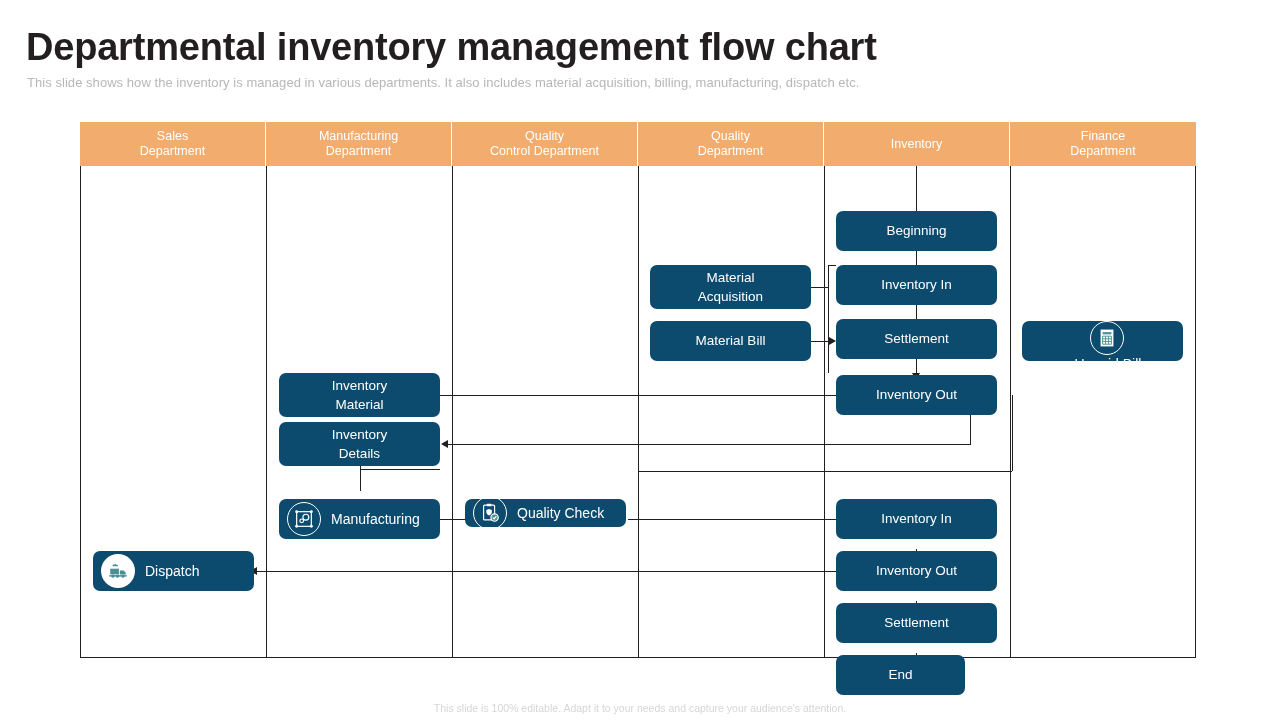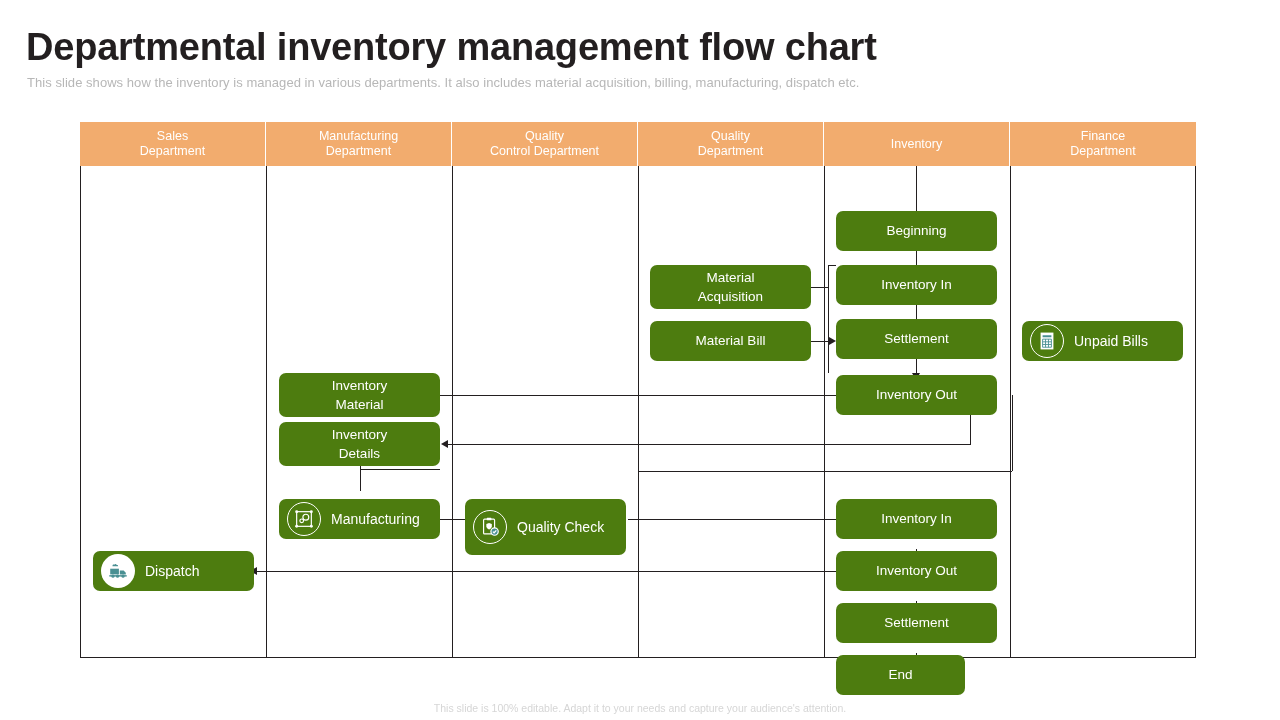--- a/index.html
+++ b/index.html
@@ -38,21 +38,21 @@
   }
   .hdr:last-child{border-right:none;}
   .hdr span{display:block;}
 
   .grid{position:absolute;left:0;top:44px;width:1116px;height:492px;}
   .vline{position:absolute;top:0;width:1px;height:492px;background:#231f20;}
   .hline-bottom{position:absolute;left:0;top:491px;width:1116px;height:1px;background:#231f20;}
 
   
   .node{
-    position:absolute;background:#4d7c0f;border-radius:7px;
+    position:absolute;background:#0c4a6e;border-radius:7px;
     color:#ffffff;display:flex;align-items:center;justify-content:center;
     text-align:center;font-size:13.5px;line-height:18px;
     box-sizing:border-box;
   }
   .node.two-line{line-height:19px;}
   .node.icon-node{justify-content:flex-start;padding-left:8px;}
   .node .lbl{display:block;}
   .node.icon-node .lbl{margin-left:10px;font-size:14px;}
 
   .ico{
@@ -246,21 +246,21 @@
             <circle cx="20" cy="4" r="1.6" fill="#ffffff" stroke="none"></circle>
             <circle cx="4" cy="20" r="1.6" fill="#ffffff" stroke="none"></circle>
             <circle cx="20" cy="20" r="1.6" fill="#ffffff" stroke="none"></circle>
             <circle cx="14" cy="10" r="3.2"></circle>
             <circle cx="9.5" cy="14" r="2"></circle>
           </svg>
         </span>
         <span class="lbl">Manufacturing</span>
       </div>
 
-      <div class="node icon-node" style="left:385px;top:333px;width:161px;height:56px;padding-left:8px;">
+      <div class="node icon-node" style="left:385px;top:333px;width:161px;height:28px;padding-left:8px;">
         <span class="ico outline">
           <svg width="22" height="22" viewBox="0 0 24 24" fill="none" stroke="#ffffff" stroke-width="1.3">
             <rect x="5" y="3.5" width="12" height="16" rx="1"></rect>
             <rect x="8.5" y="2" width="5" height="2.6" rx="0.6" fill="#ffffff" stroke="none"></rect>
             <path d="M11 7.5 l3 1.2 v2.6 c0 1.8 -1.5 2.8 -3 3.4 c-1.5 -0.6 -3 -1.6 -3 -3.4 V8.7 z" fill="#ffffff" stroke="none"></path>
             <circle cx="17" cy="17" r="4" fill="#4a9093"></circle>
             <path d="M15.2 17 l1.3 1.3 l2.4 -2.6" stroke-width="1.4"></path>
           </svg>
         </span>
         <span class="lbl">Quality  Check</span>
@@ -274,21 +274,21 @@
             <path d="M14 11.4 h4.2 l2.3 2.5 v1.8 h-6.5 z"></path>
             <circle cx="6.5" cy="17.6" r="1.7"></circle>
             <circle cx="11.5" cy="17.6" r="1.7"></circle>
             <circle cx="17.5" cy="17.6" r="1.7"></circle>
             <path d="M6 6.2 c0 -1.1 1.3 -1.6 2 -1 c0.5 -1.2 2.2 -1.1 2.6 0.2 c0.9 -0.2 1.6 0.5 1.5 1.3 h-6.1 z"></path>
           </svg>
         </span>
         <span class="lbl">Dispatch</span>
       </div>
 
-      <div class="node icon-node" style="left:942px;top:155px;width:161px;height:40px;">
+      <div class="node icon-node" style="left:942px;top:155px;width:161px;height:40px;flex-direction:column;">
         <span class="ico outline">
           <svg width="22" height="22" viewBox="0 0 24 24" fill="none" stroke="#ffffff" stroke-width="1.3">
             <path d="M5 2.8 h14 v18.4 h-14 z" fill="#ffffff" stroke="none"></path>
             <path d="M7.2 5.6 h9.6 v2.4 h-9.6 z" fill="#4a9093" stroke="none"></path>
             <path d="M7.2 10 h9.6 v8.8 h-9.6 z" fill="none" stroke="#4a9093" stroke-width="1"></path>
             <path d="M10.4 10 v8.8 M13.6 10 v8.8 M7.2 12.9 h9.6 M7.2 15.8 h9.6" stroke="#4a9093" stroke-width="1"></path>
           </svg>
         </span>
         <span class="lbl">Unpaid Bills</span>
       </div>

